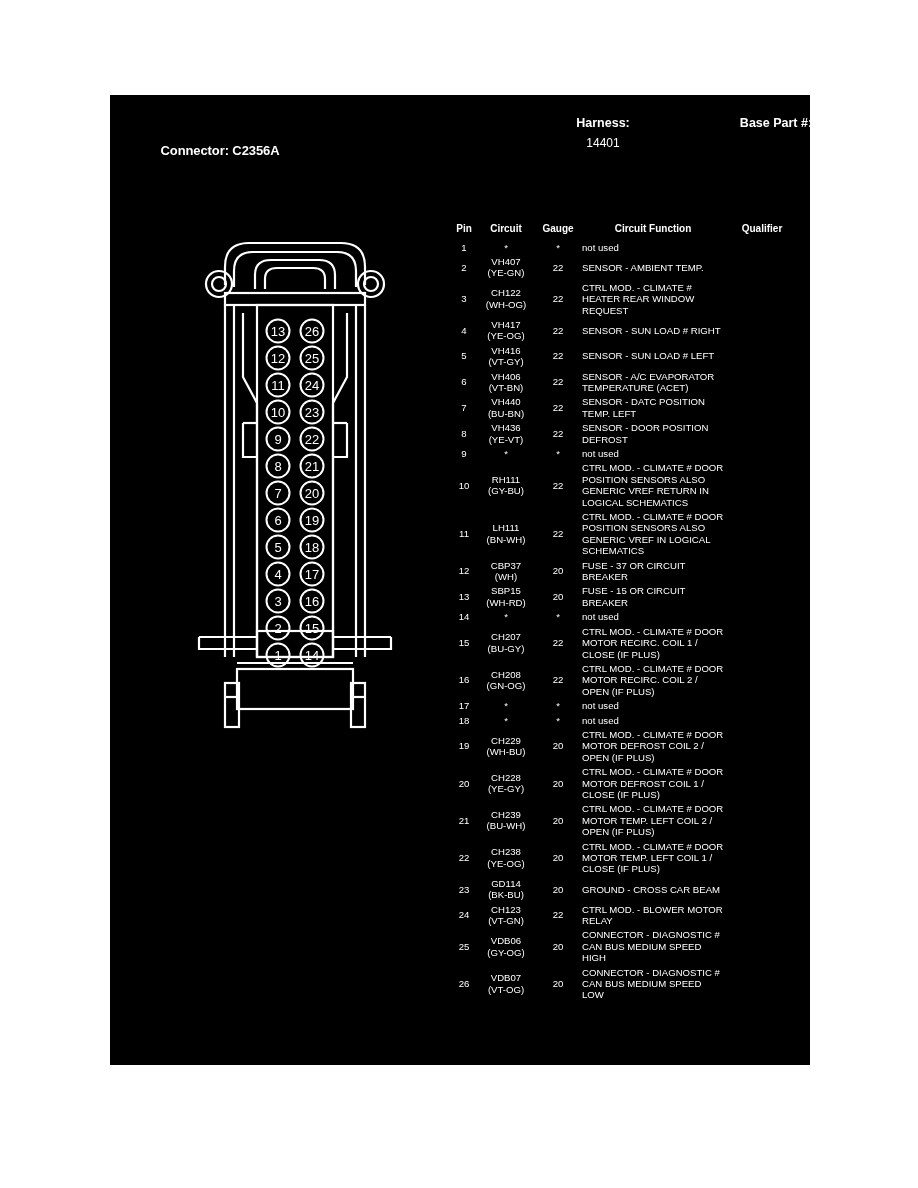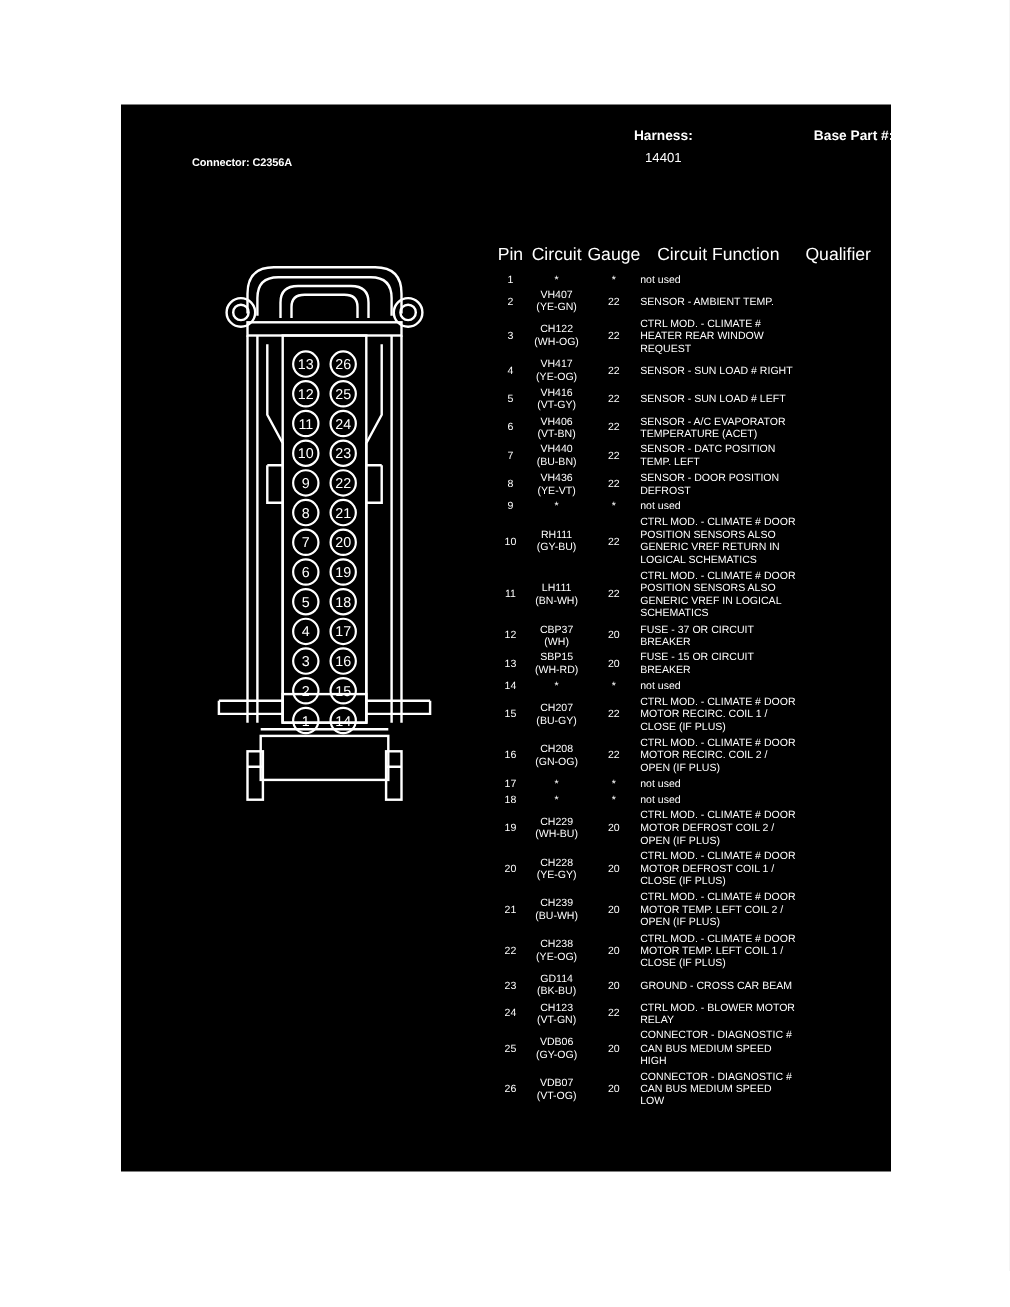--- a/index.html
+++ b/index.html
@@ -33,21 +33,21 @@
     top: 0;
     width: 700px;
     height: 120px;
   }
   #connector-title {
     position: absolute;
     left: 10px;
     top: 48px;
     width: 200px;
     text-align: center;
-    font-size: 10px;
+    font-size: 13px;
     font-weight: bold;
     letter-spacing: -0.1px;
     white-space: nowrap;
   }
   .hdr-col {
     position: absolute;
     text-align: center;
   }
   .hdr-label {
     font-size: 12.5px;
@@ -81,22 +81,22 @@
     left: 340px;
     top: 128px;
     width: 350px;
   }
   table.pin-table {
     border-collapse: collapse;
     width: 350px;
     table-layout: fixed;
   }
   table.pin-table th {
-    font-size: 16px;
-    font-weight: normal;
+    font-size: 10px;
+    font-weight: bold;
     padding: 0 0 6px 0;
     vertical-align: bottom;
     white-space: nowrap;
   }
   th.th-pin      { width: 28px;  text-align: center; }
   th.th-circuit  { width: 56px;  text-align: center; }
   th.th-gauge    { width: 48px;  text-align: center; }
   th.th-function { width: 142px; text-align: center; }
   th.th-qual     { width: 76px;  text-align: center; }
 

